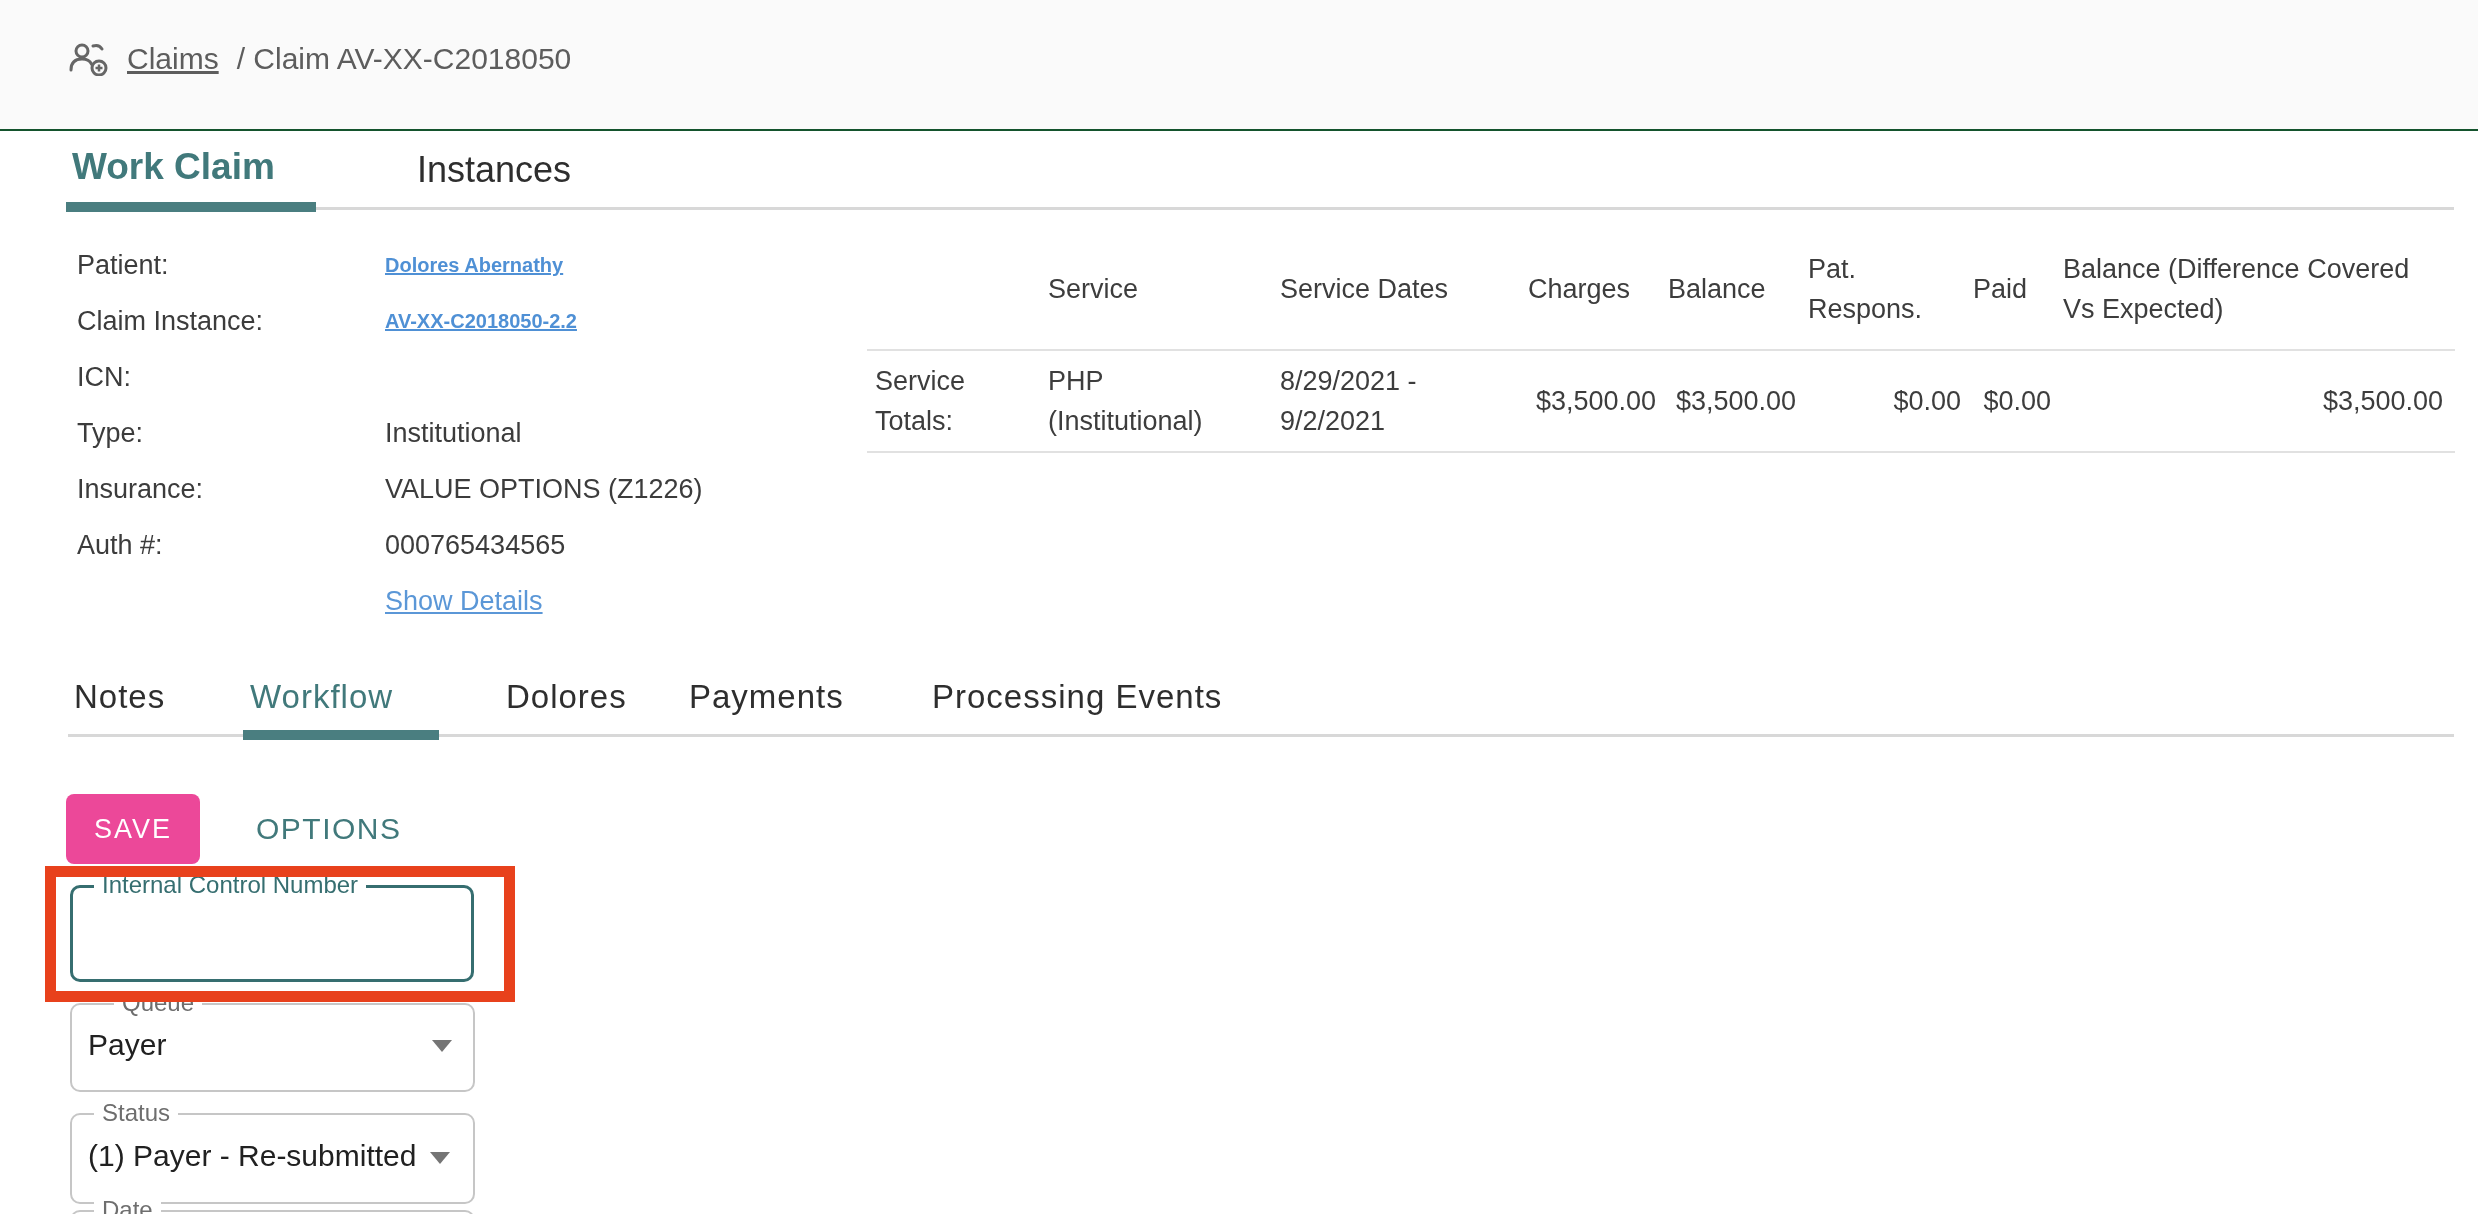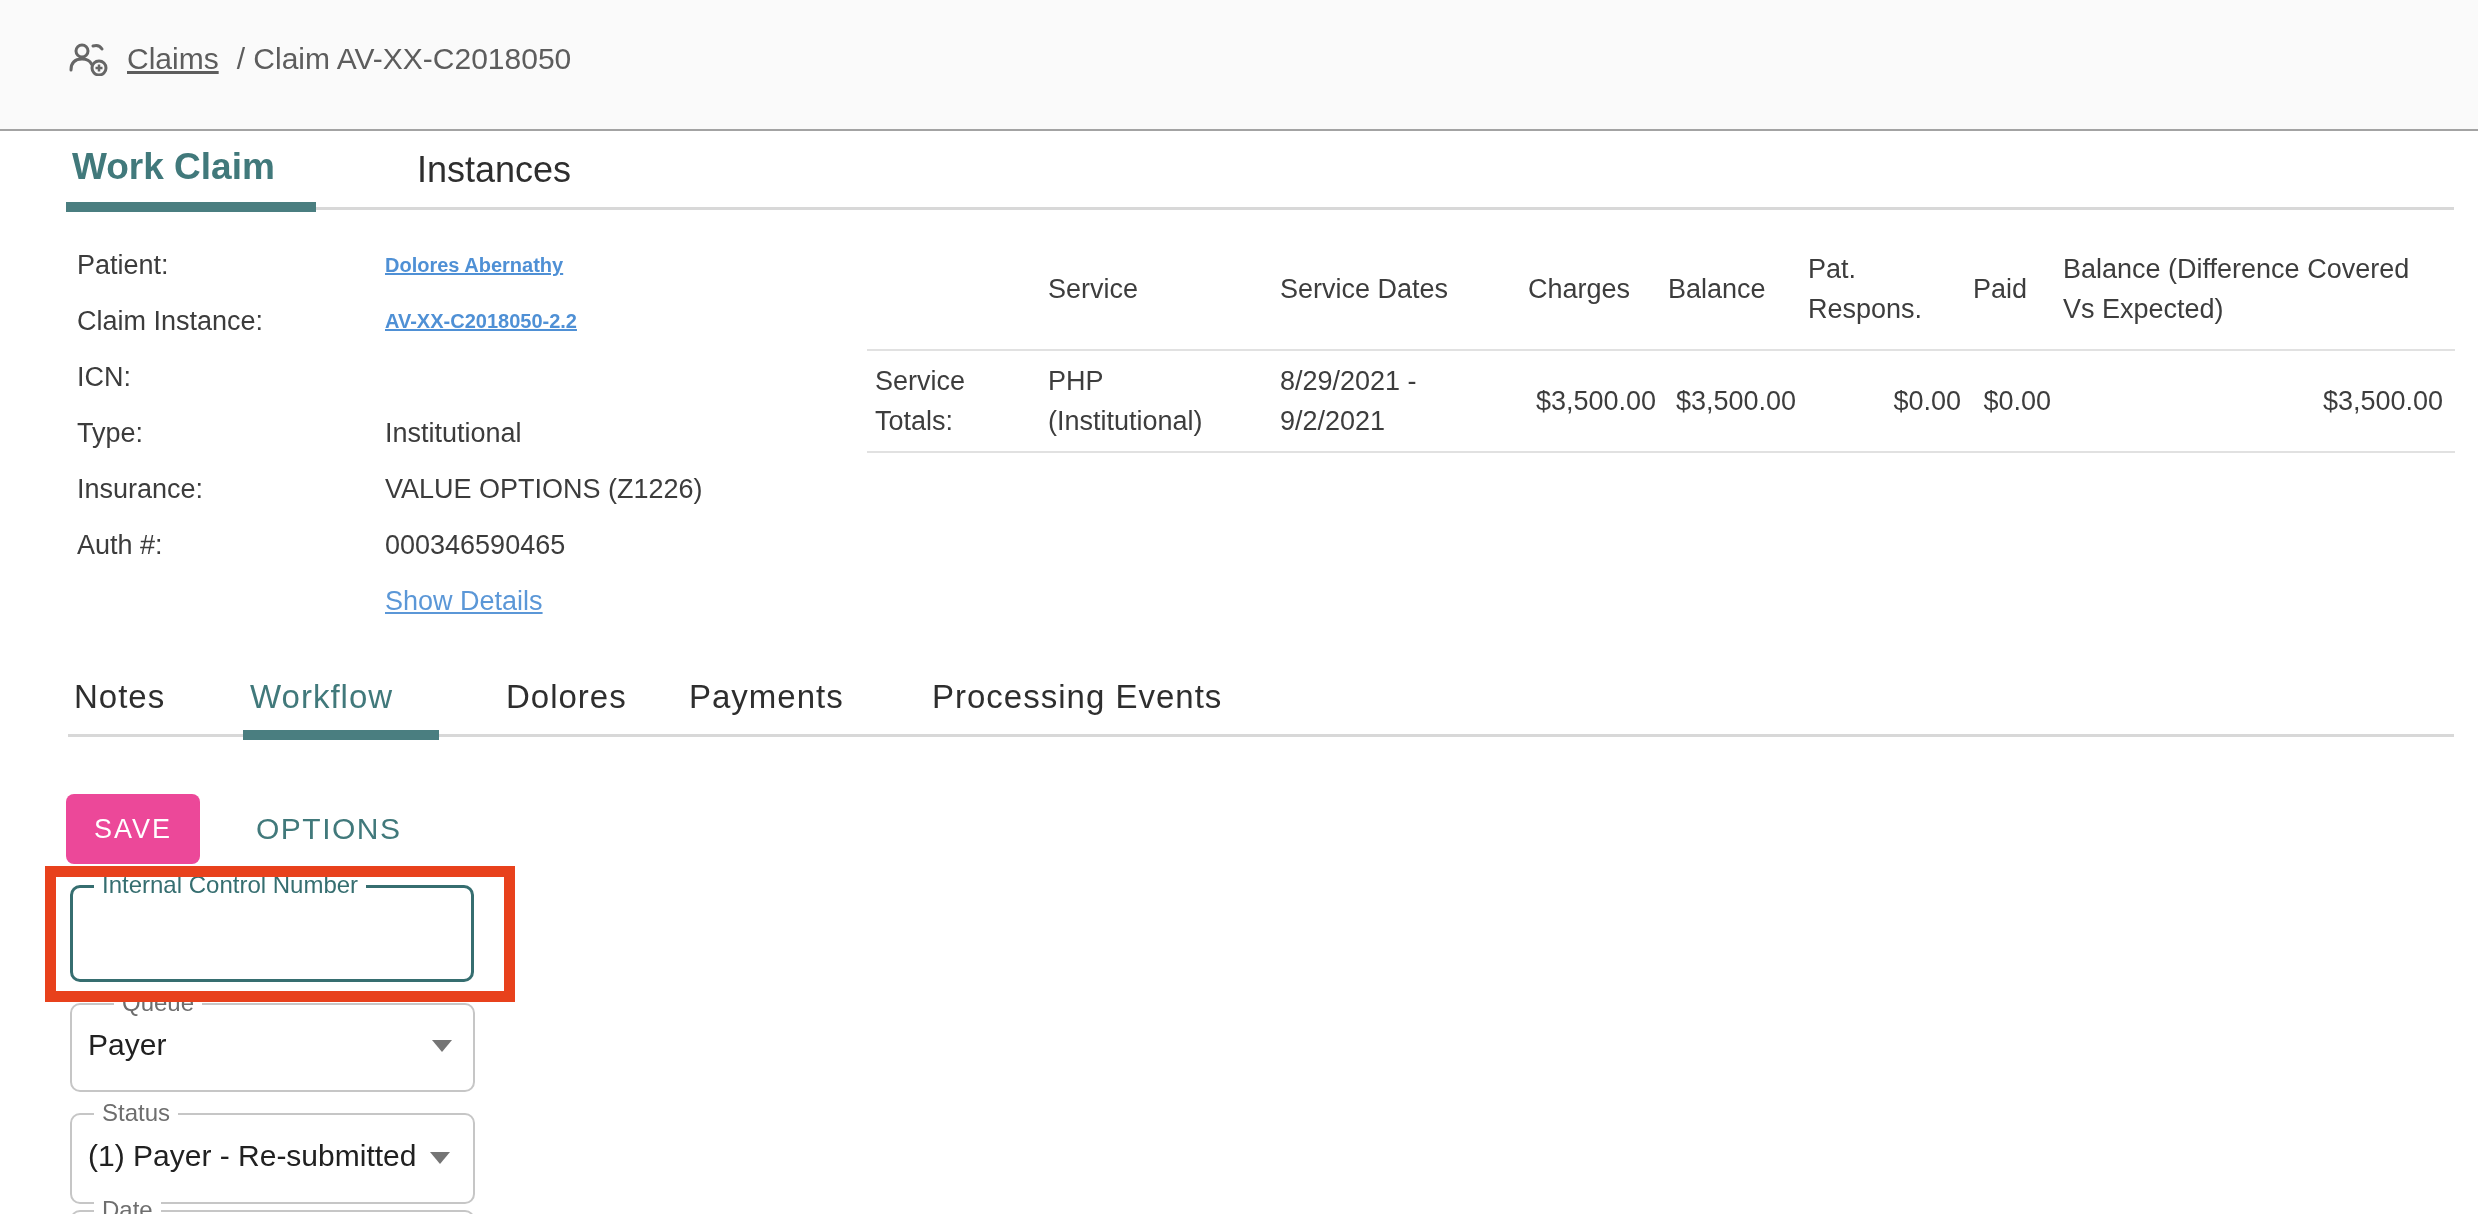--- a/index.html
+++ b/index.html
@@ -1,21 +1,21 @@
 <!DOCTYPE html>
 <html><head>
 <meta charset="utf-8">
 <style>
   * { margin:0; padding:0; box-sizing:border-box; }
   html,body { width:2478px; height:1214px; overflow:hidden; background:#ffffff;
               font-family:"Liberation Sans", sans-serif; color:#3f3f3f; }
 
   
   .topbar { position:absolute; left:0; top:0; width:2478px; height:131px;
-            background:#fafafa; border-bottom:2px solid #a3a3a3; }
+            background:#fafafa; border-bottom:2px solid #14532d; }
   .breadcrumb { position:absolute; left:69px; top:42px; display:flex; align-items:center;
                 gap:18px; font-size:30px; color:#5d5d5d; }
   .crumb-link { color:#5d5d5d; text-decoration:underline; cursor:pointer; }
   .crumb-rest { color:#5d5d5d; }
 
   
   .tab-workclaim { position:absolute; left:72px; top:146px; font-size:37px; font-weight:700;
                    color:#41797b; cursor:pointer; }
   .tab-instances { position:absolute; left:417px; top:149px; font-size:36px; color:#2e2e2e; cursor:pointer; }
   .mainline-gray { position:absolute; left:68px; top:207px; width:2386px; height:3px; background:#d8d8d8; }
@@ -119,21 +119,21 @@
 <div class="info-row" style="top:413px; width:700px;">
   <span class="info-label">Type:</span>
   <span class="info-value">Institutional</span>
 </div>
 <div class="info-row" style="top:469px; width:700px;">
   <span class="info-label">Insurance:</span>
   <span class="info-value">VALUE OPTIONS (Z1226)</span>
 </div>
 <div class="info-row" style="top:525px; width:700px;">
   <span class="info-label">Auth #:</span>
-  <span class="info-value">000346590465</span>
+  <span class="info-value">000765434565</span>
 </div>
 <div class="info-row" style="top:581px; width:700px;">
   <span class="info-value link-plain">Show Details</span>
 </div>
 
 <table class="totals">
   <colgroup>
     <col style="width:173px">
       <col style="width:232px">
       <col style="width:248px">

